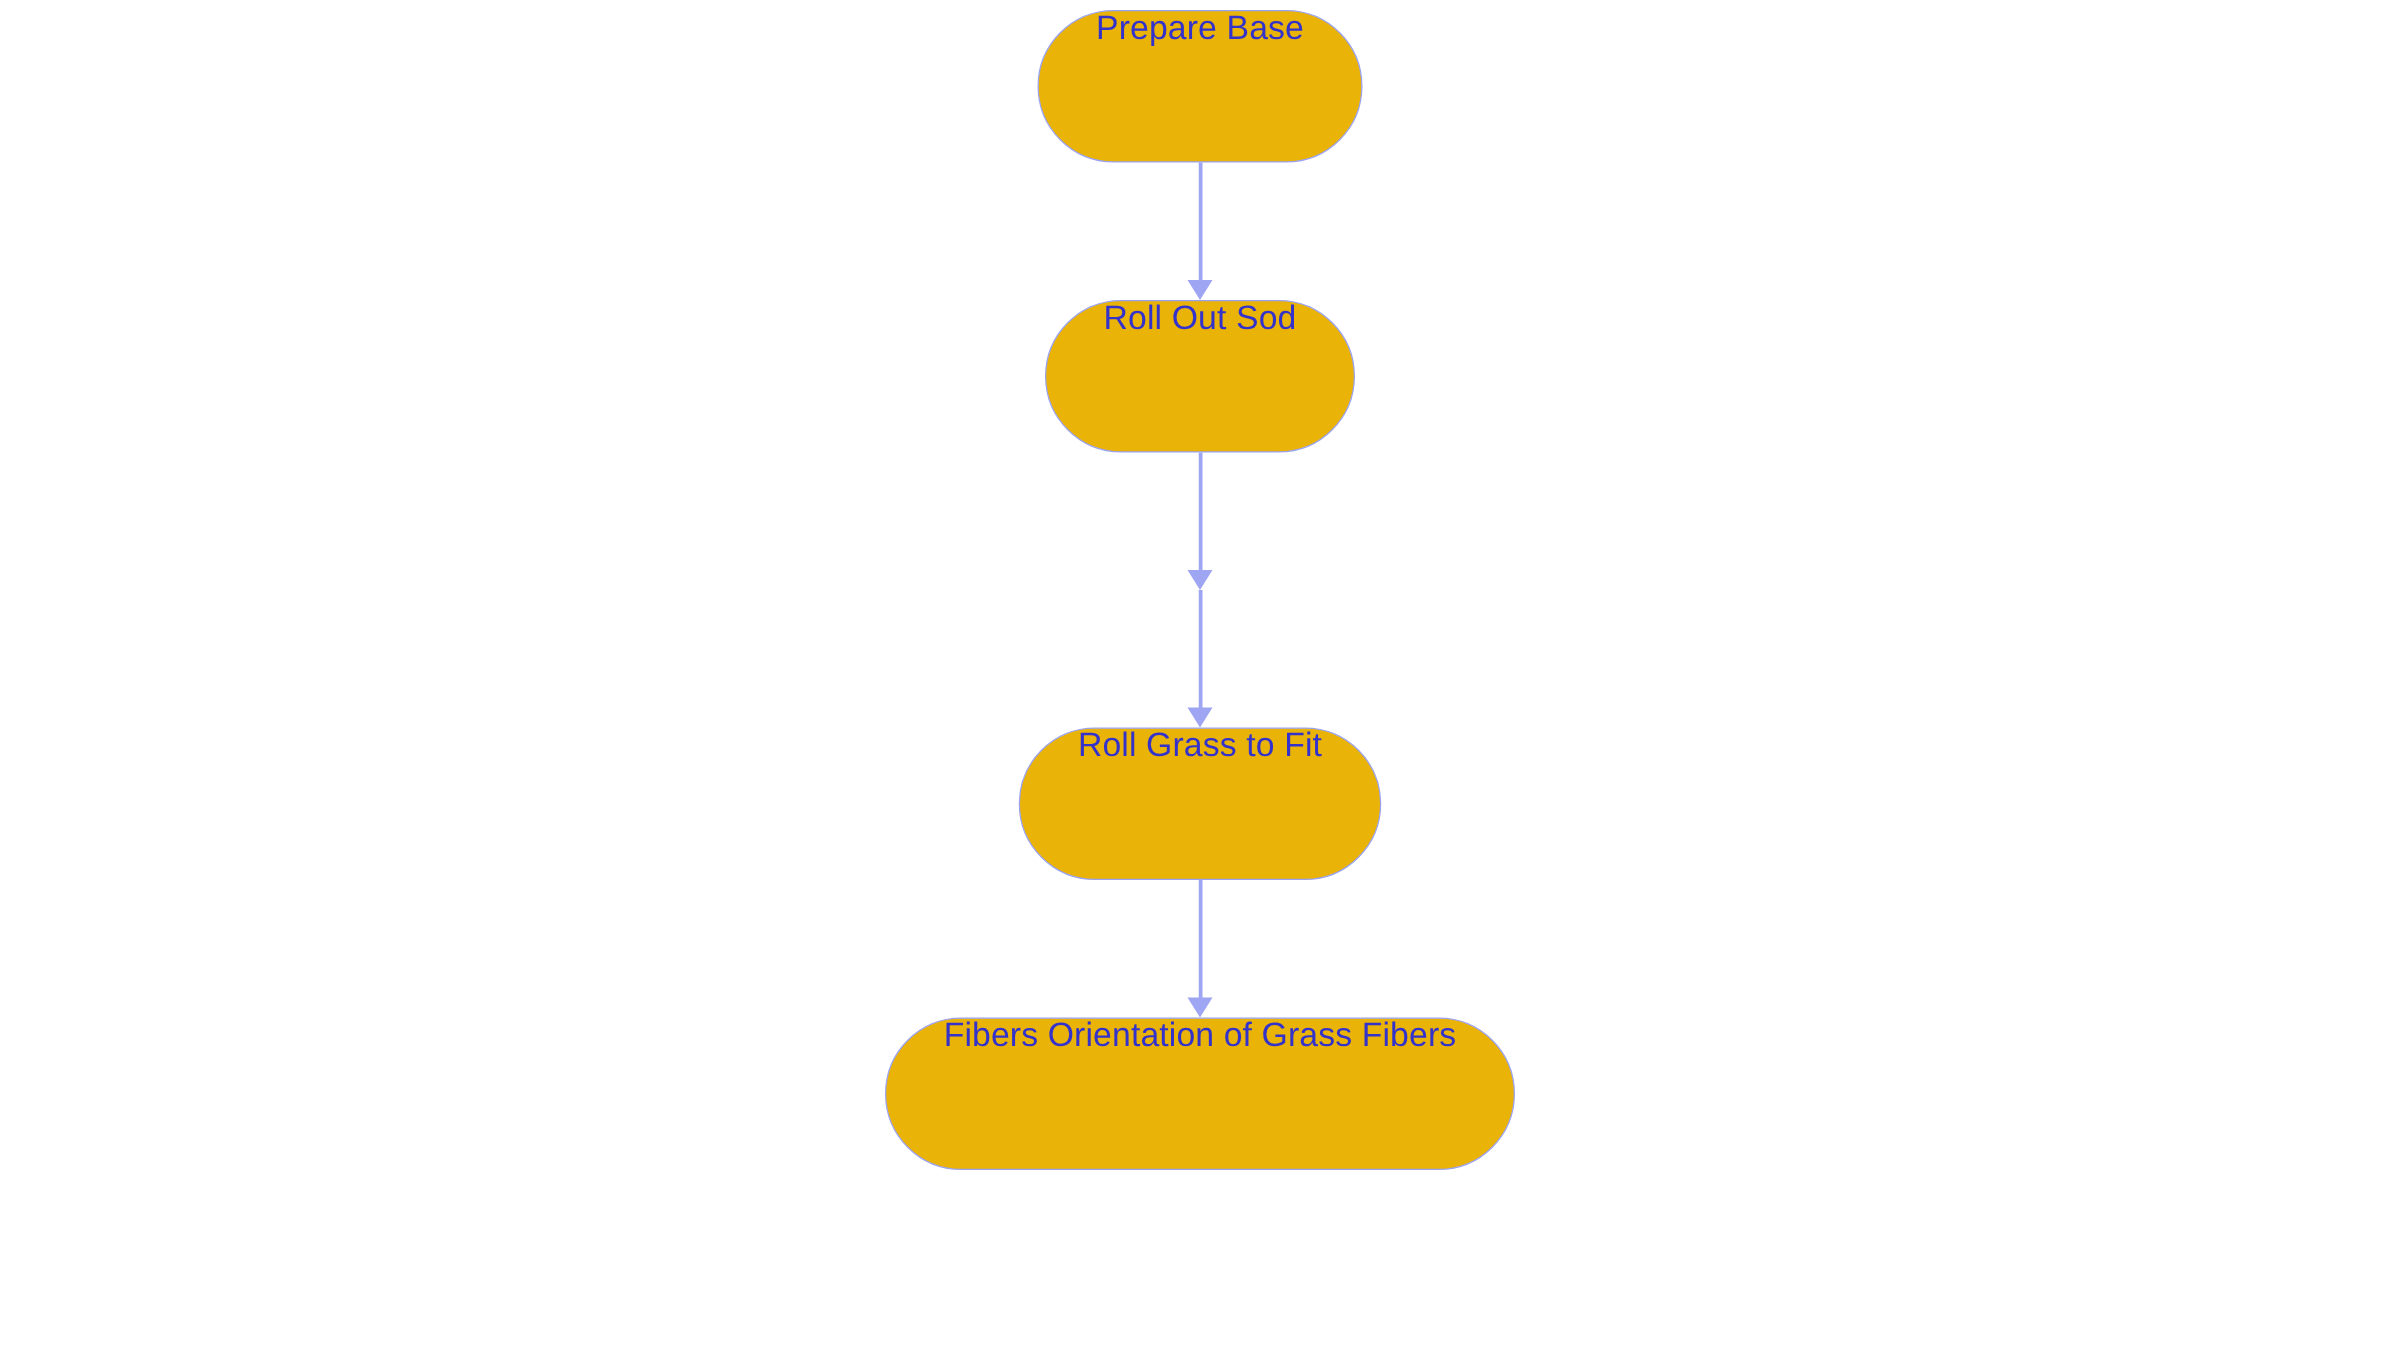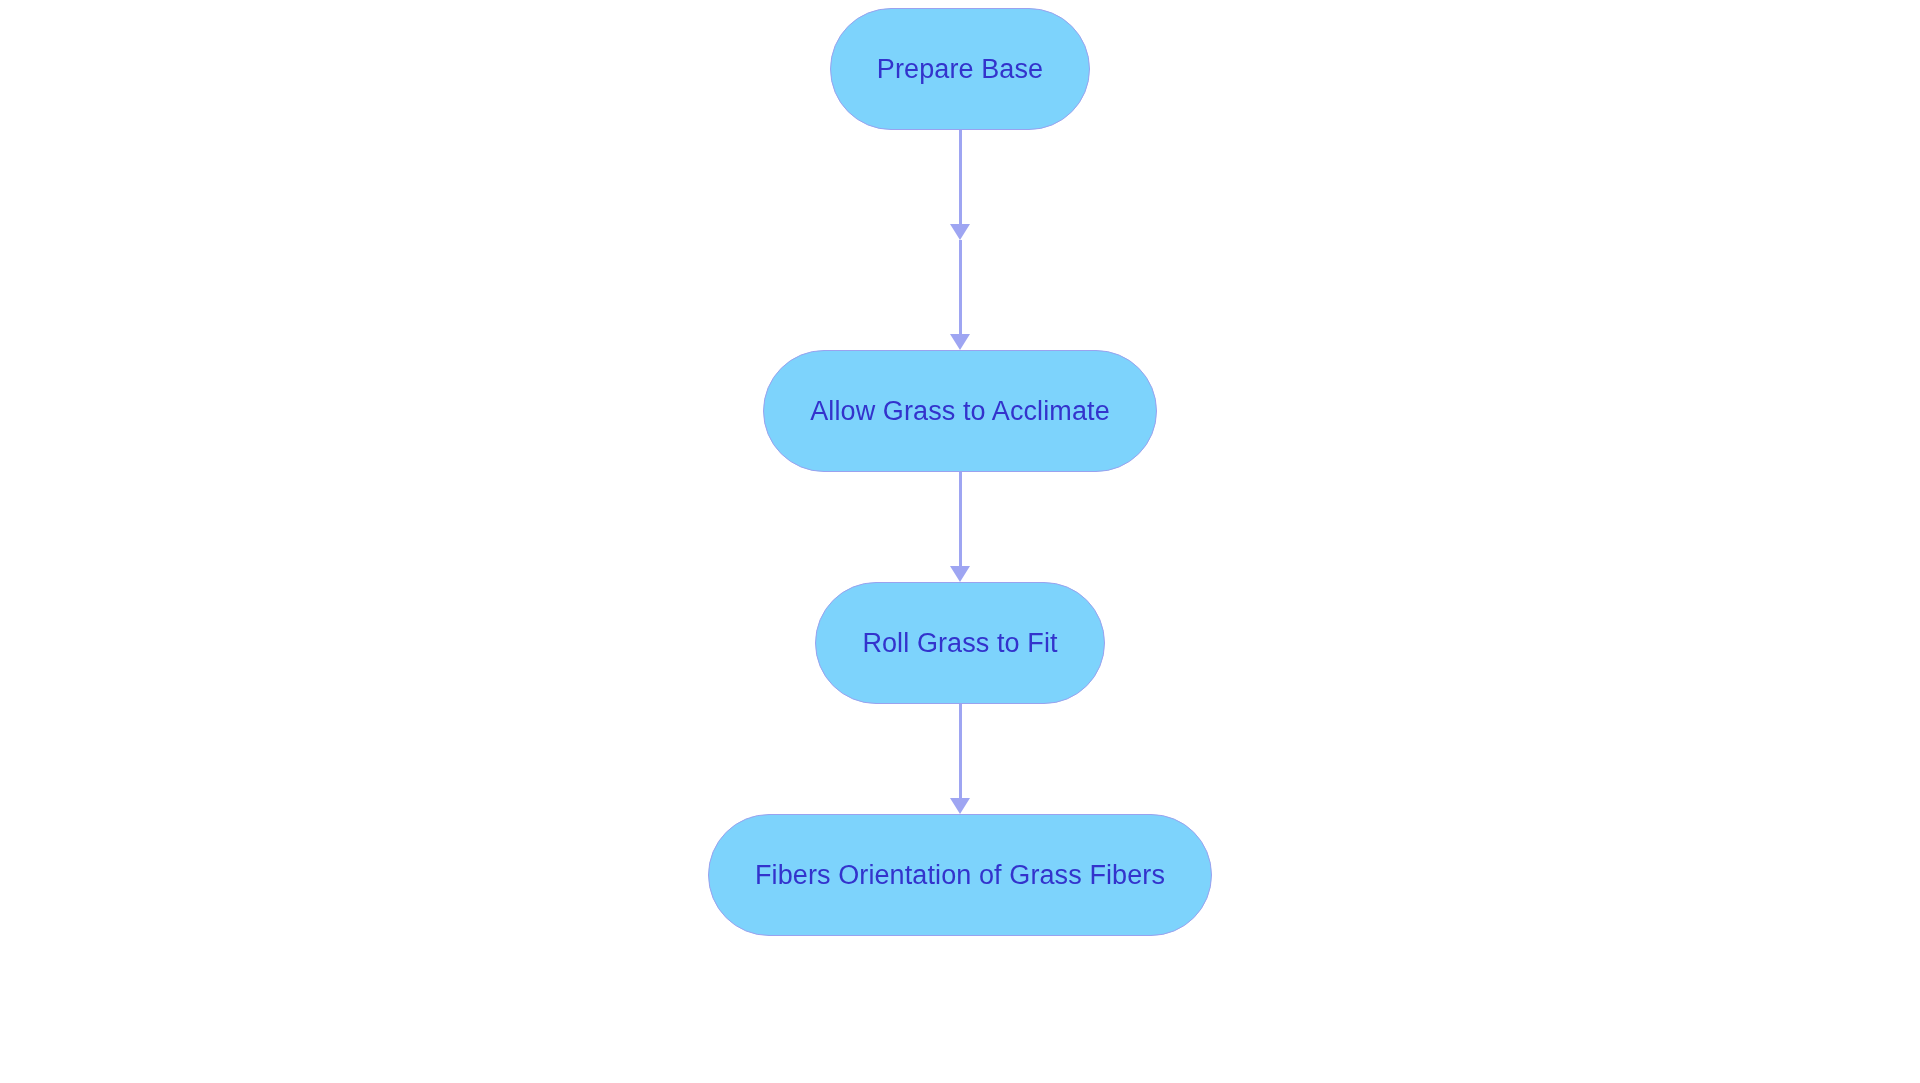--- a/index.html
+++ b/index.html
@@ -31,24 +31,24 @@
     display: flex;
     flex-direction: column;
     align-items: center;
   }
 
   
   .node {
     box-sizing: border-box;
     height: 122px;
     border-radius: 61px;
-    background: #7dd3fc;
+    background: #eab308;
     border: 1.6px solid #9aa2ef;
     display: flex;
-    align-items: center;
+    align-items: flex-start;
     justify-content: center;
     padding: 0 46px;
     position: relative;
     z-index: 2;
   }
 
   .node-label {
     color: #3333cc;
     font-size: 27px;
     font-weight: 400;
@@ -92,29 +92,29 @@
 
     <div class="node">
       <span class="node-label">Prepare Base</span>
     </div>
 
     <div class="connector">
       <div class="connector-line"></div>
       <div class="connector-arrowhead"></div>
     </div>
 
+    <div class="node">
+      <span class="node-label">Roll Out Sod</span>
+    </div>
 
     <div class="connector">
       <div class="connector-line"></div>
       <div class="connector-arrowhead"></div>
     </div>
 
-    <div class="node">
-      <span class="node-label">Allow Grass to Acclimate</span>
-    </div>
 
     <div class="connector">
       <div class="connector-line"></div>
       <div class="connector-arrowhead"></div>
     </div>
 
     <div class="node">
       <span class="node-label">Roll Grass to Fit</span>
     </div>
 

